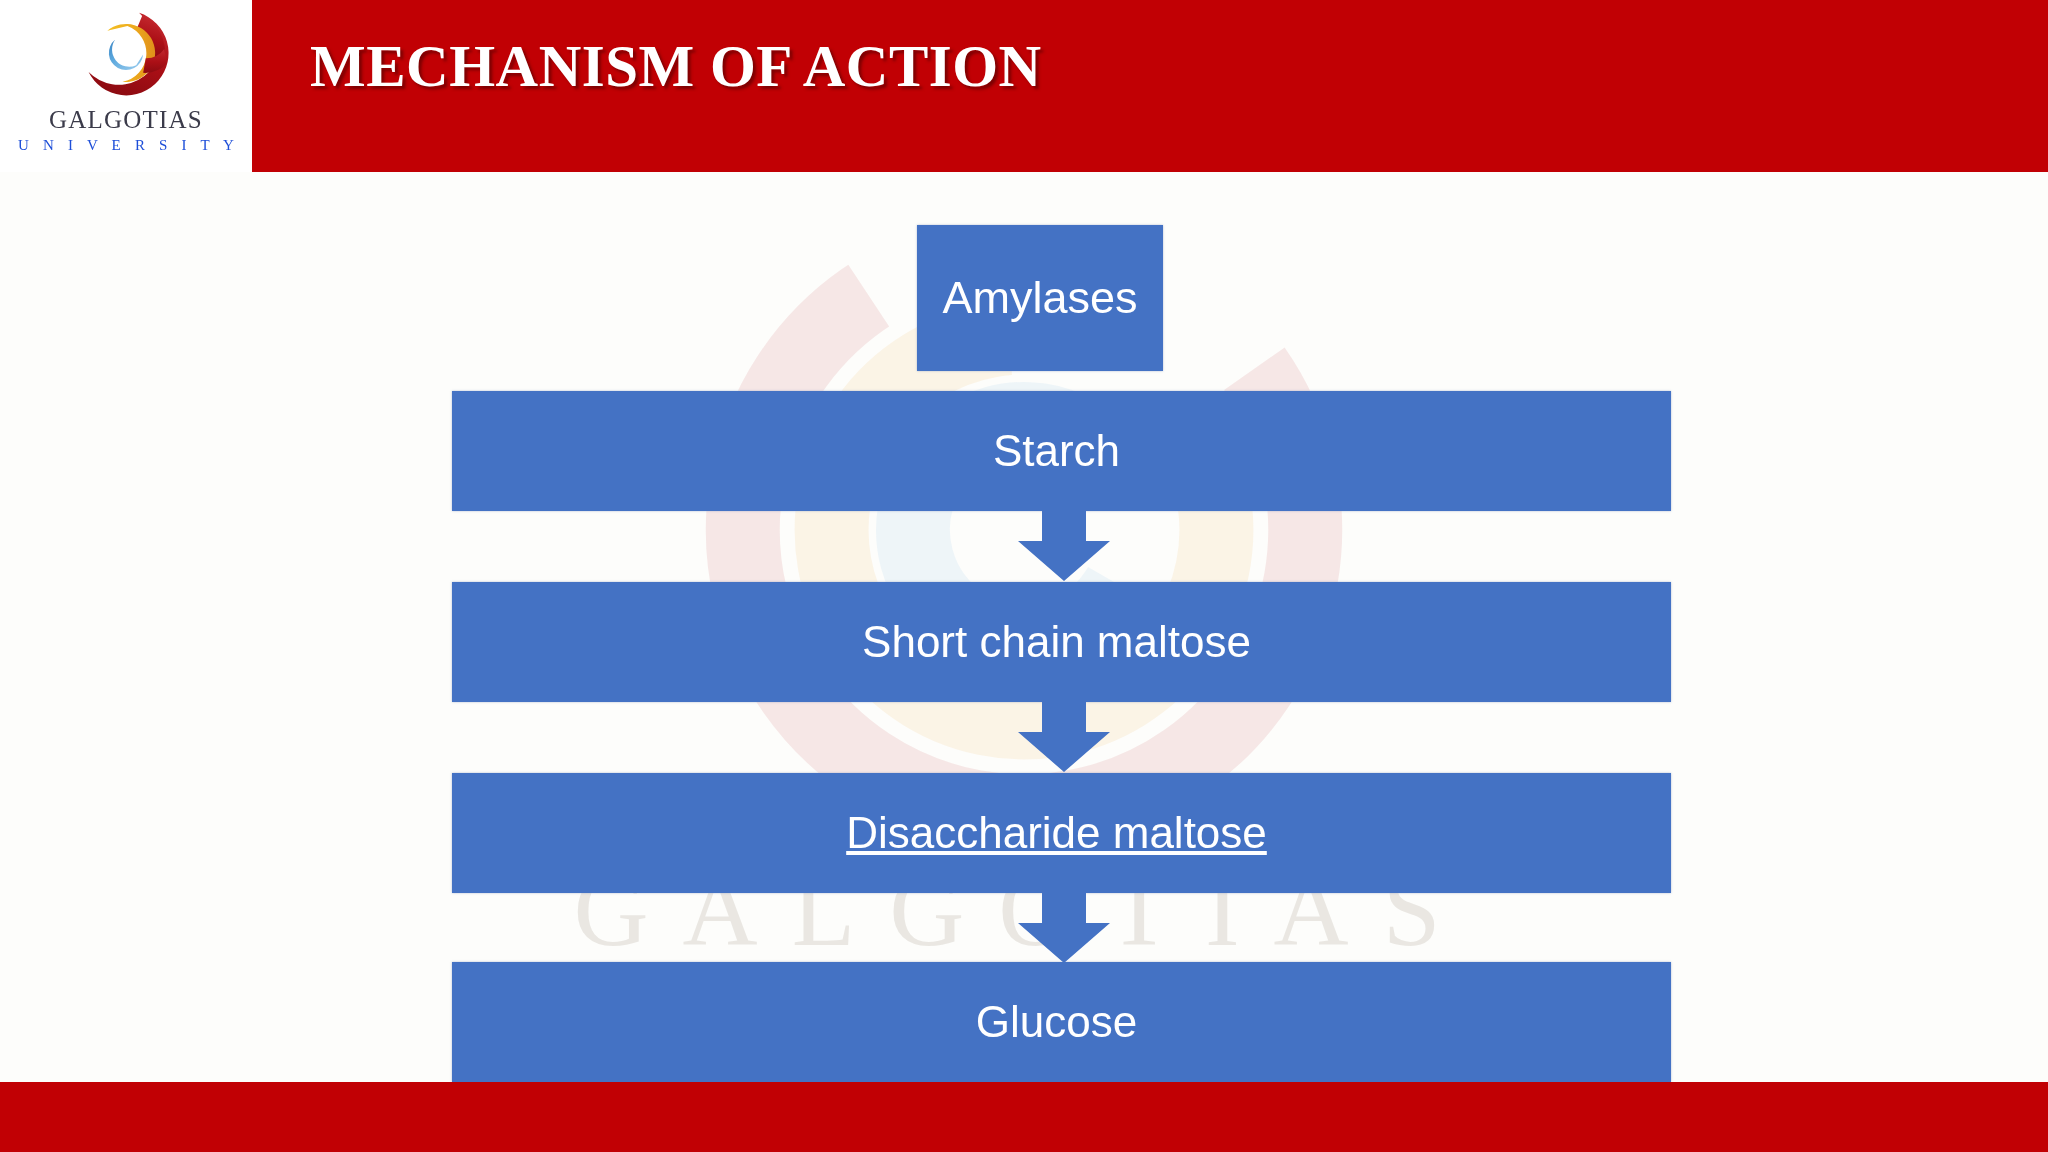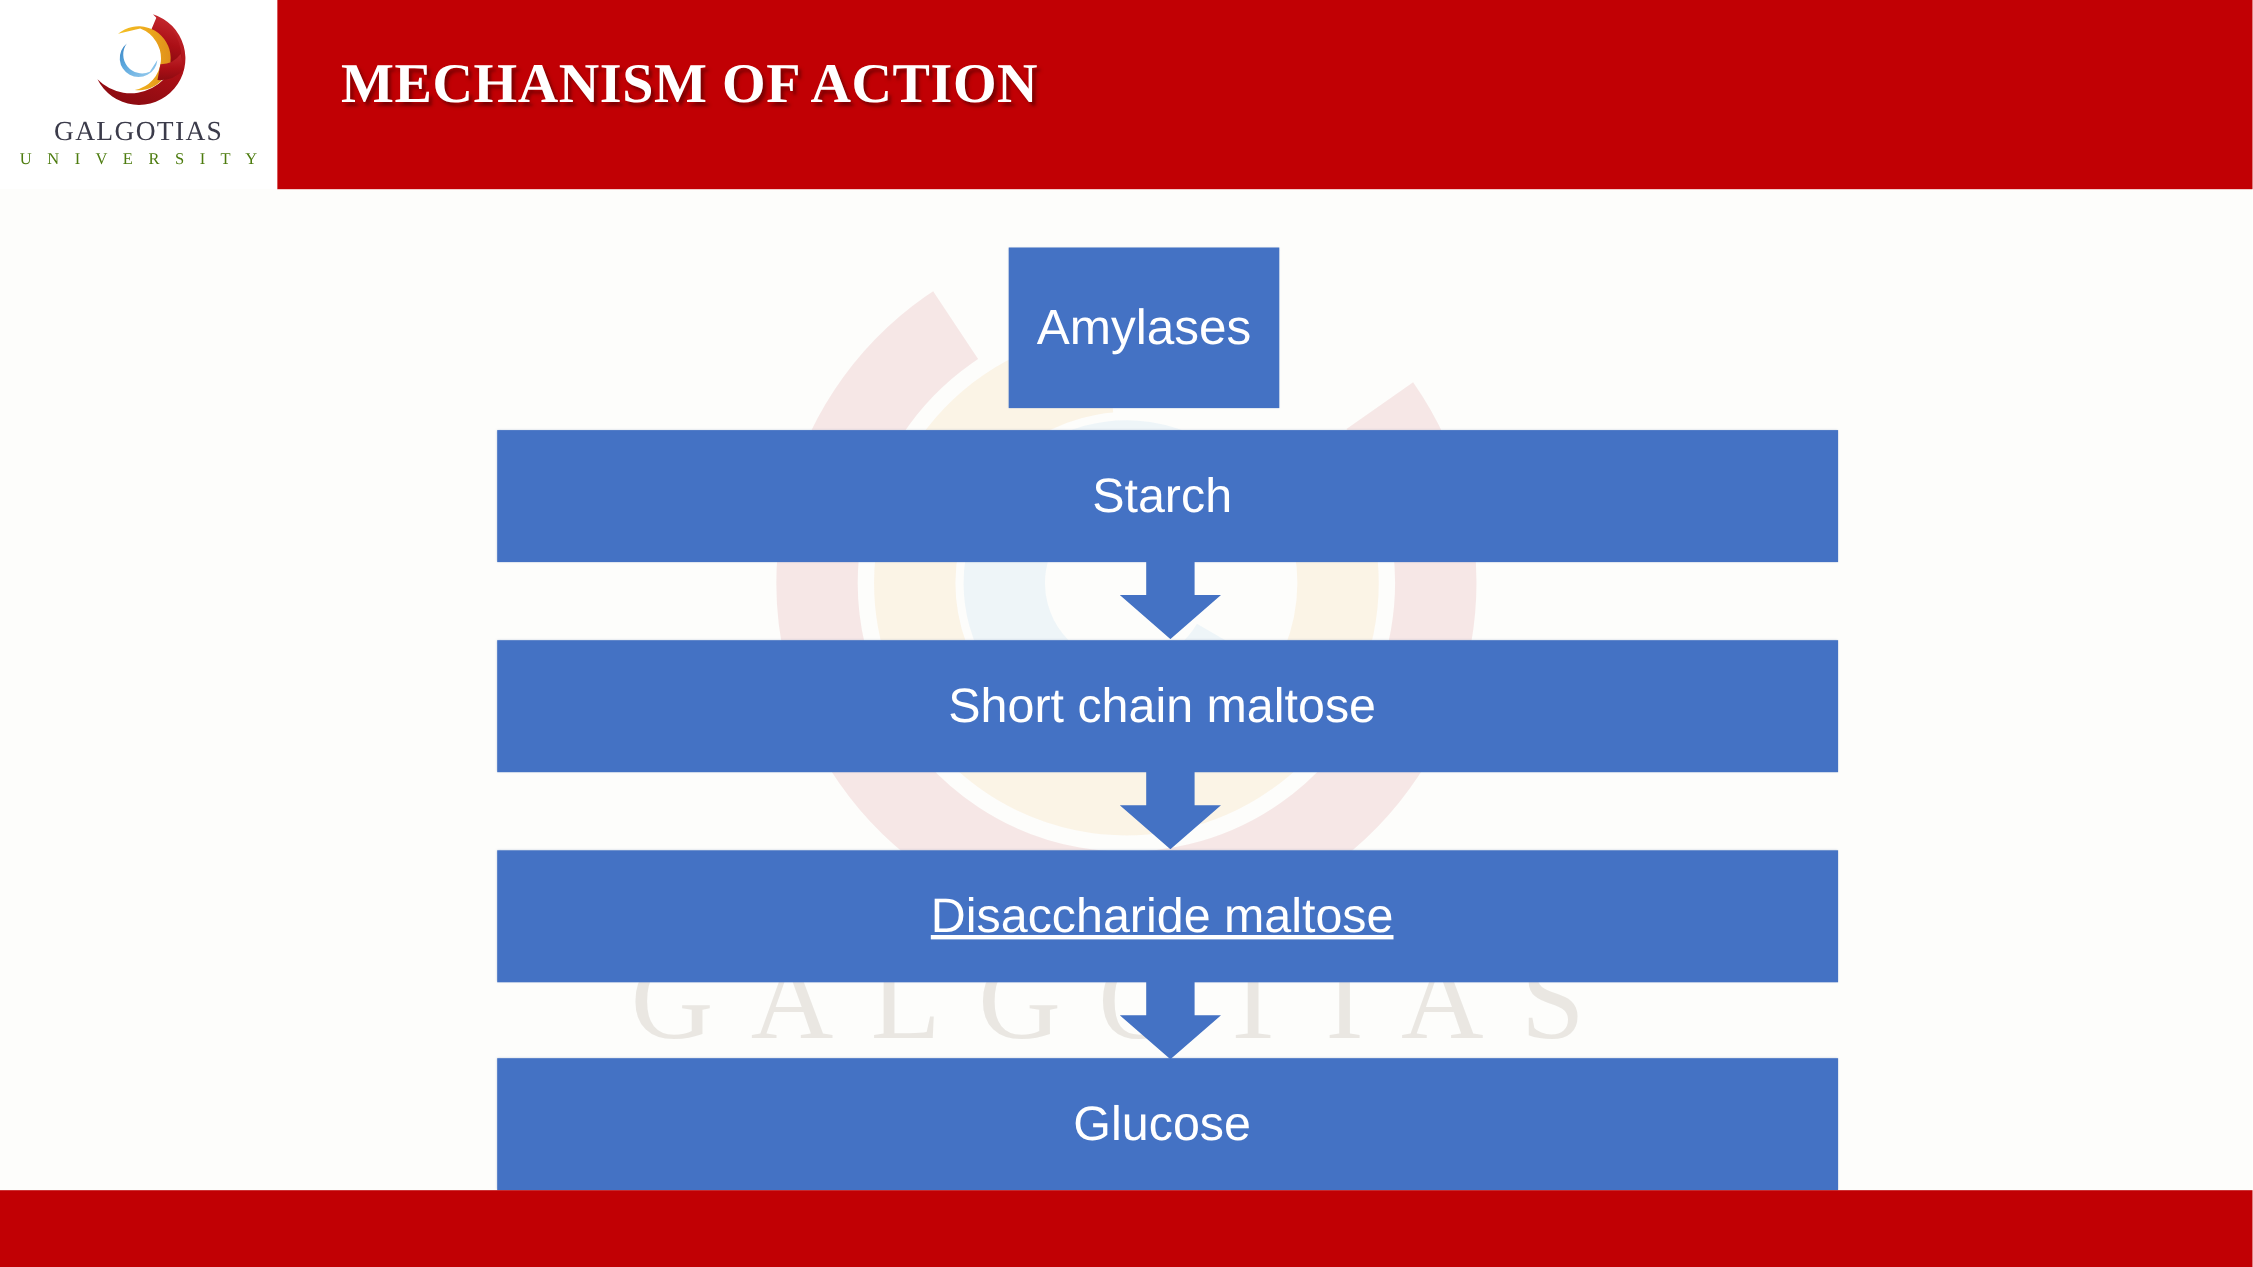--- a/index.html
+++ b/index.html
@@ -70,25 +70,25 @@
     left: 252px;
     top: 0;
     width: 1796px;
     height: 172px;
     background: #c10004;
     z-index: 2;
   }
   .header-title {
     position: absolute;
     left: 310px;
-    top: 48px;
+    top: 32px;
     color: #ffffff;
     font-family: "Liberation Serif", serif;
     font-weight: bold;
-    font-size: 51px;
+    font-size: 59px;
     letter-spacing: 0.5px;
     text-shadow: 3px 3px 3px rgba(70,0,0,0.55);
     z-index: 4;
     white-space: nowrap;
   }
 
   .logo-plate {
     position: absolute;
     left: 0;
     top: 0;
@@ -109,21 +109,21 @@
   .logo-word {
     font-family: "Liberation Serif", serif;
     color: #3b3b4a;
     font-size: 25px;
     letter-spacing: 1.2px;
     line-height: 1;
     margin-top: -3px;
   }
   .logo-sub {
     font-family: "Liberation Serif", serif;
-    color: #4d7c0f;
+    color: #1d4ed8;
     font-size: 15px;
     letter-spacing: 5.2px;
     line-height: 1;
     margin-top: 6px;
     padding-left: 5px;
     text-align: center;
   }
 
   
   .footer-bar {

